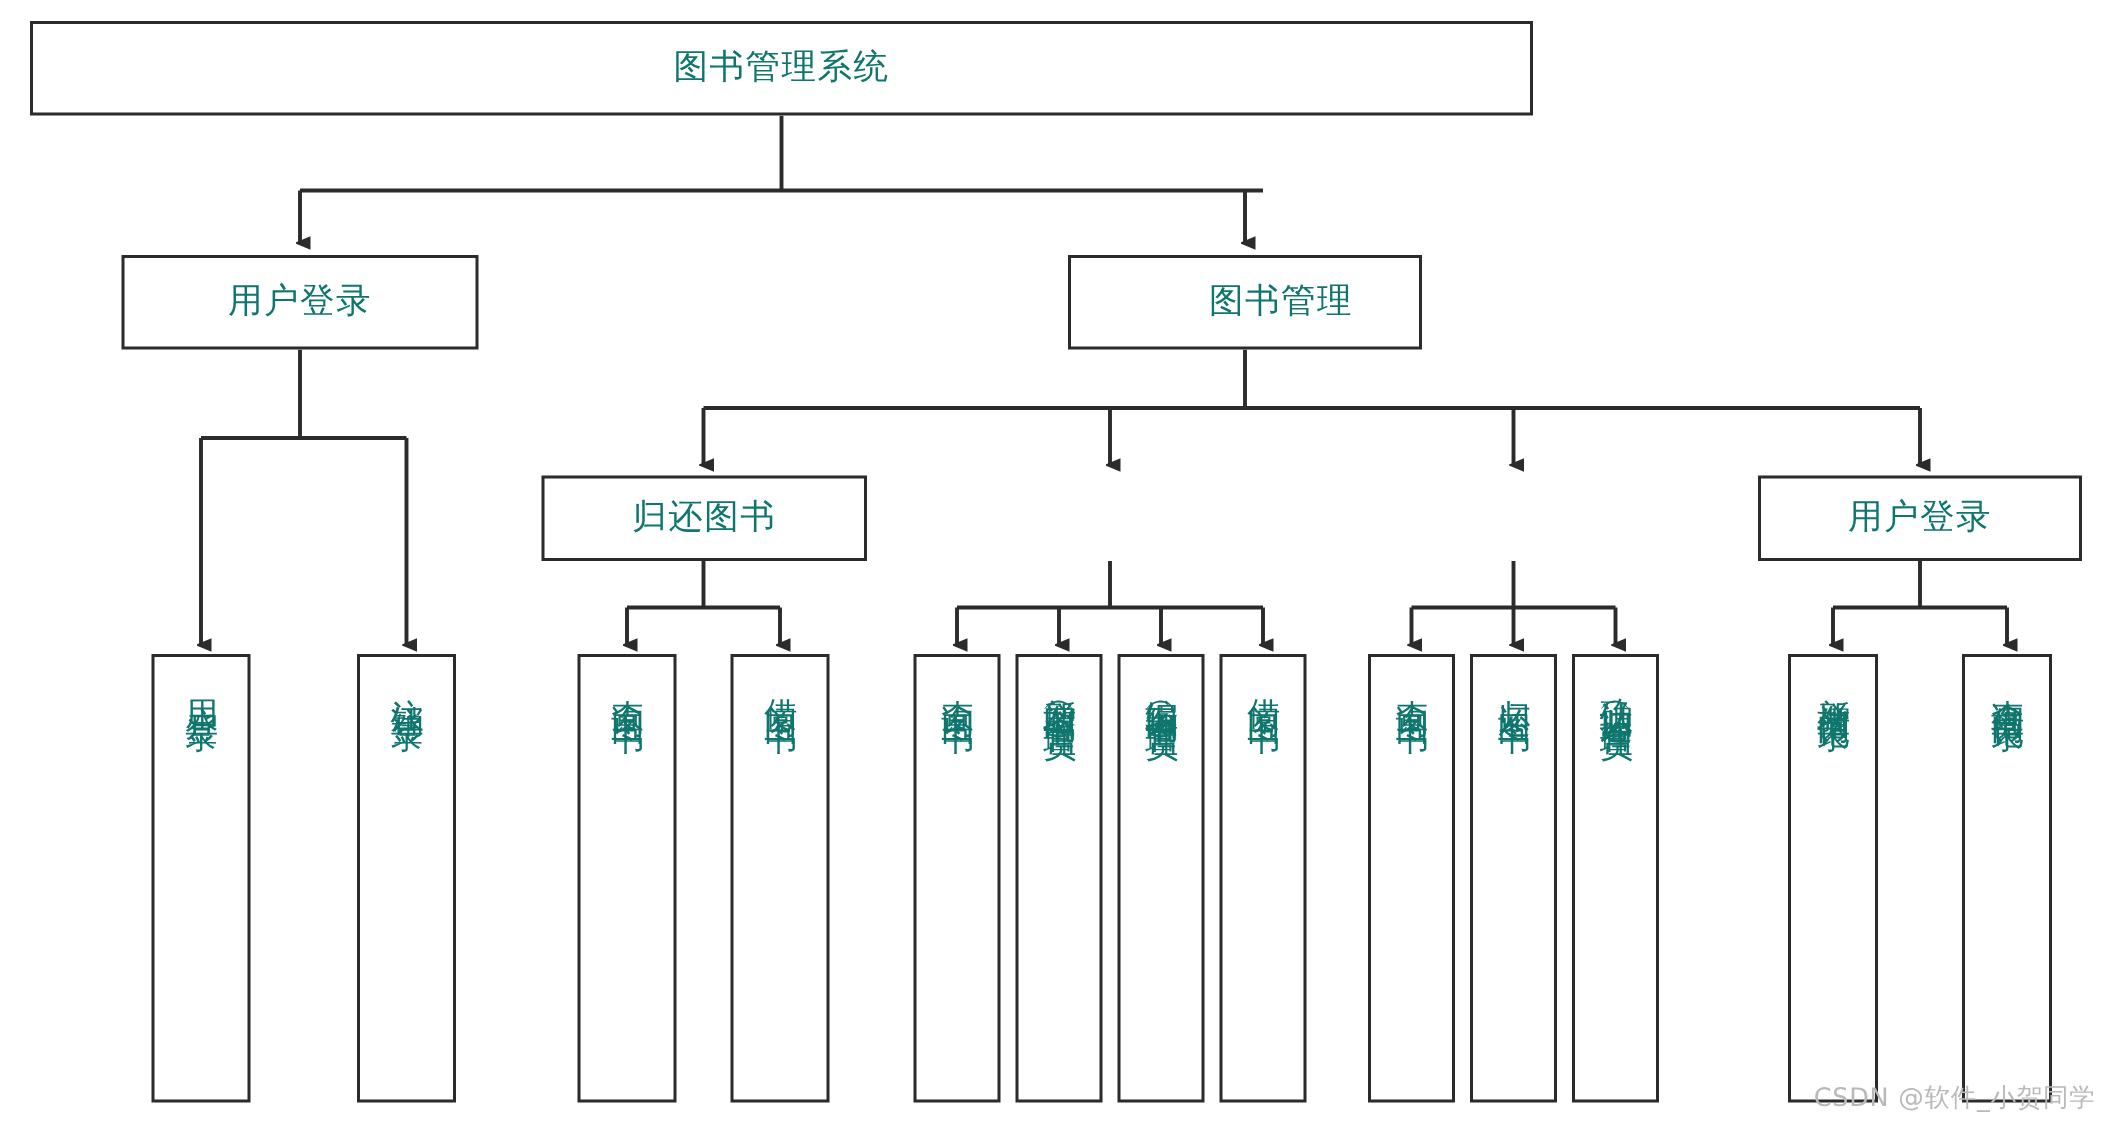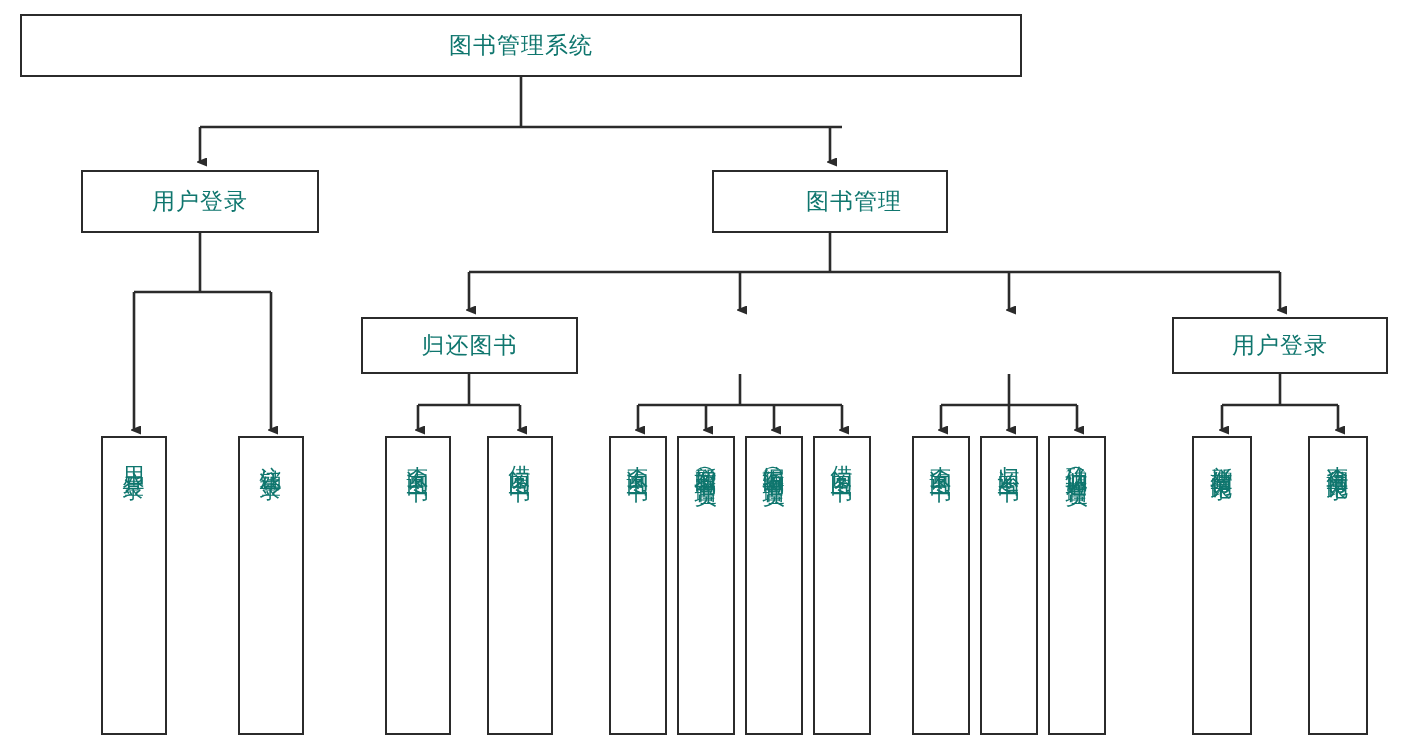--- a/index.html
+++ b/index.html
@@ -186,14 +186,15 @@
     <span class="label">确认归还（管理员）</span>
   </div>
 
   <div class="node v tall-text" style="left:1192px; top:436px; width:60px; height:299px;">
     <span class="label">新增借阅记录</span>
   </div>
   <div class="node v tall-text" style="left:1308px; top:436px; width:60px; height:299px;">
     <span class="label">查询借阅记录</span>
   </div>
 
+  <div id="watermark">CSDN @软件_小贺同学</div>
 
 </div>
 
 </body></html>

